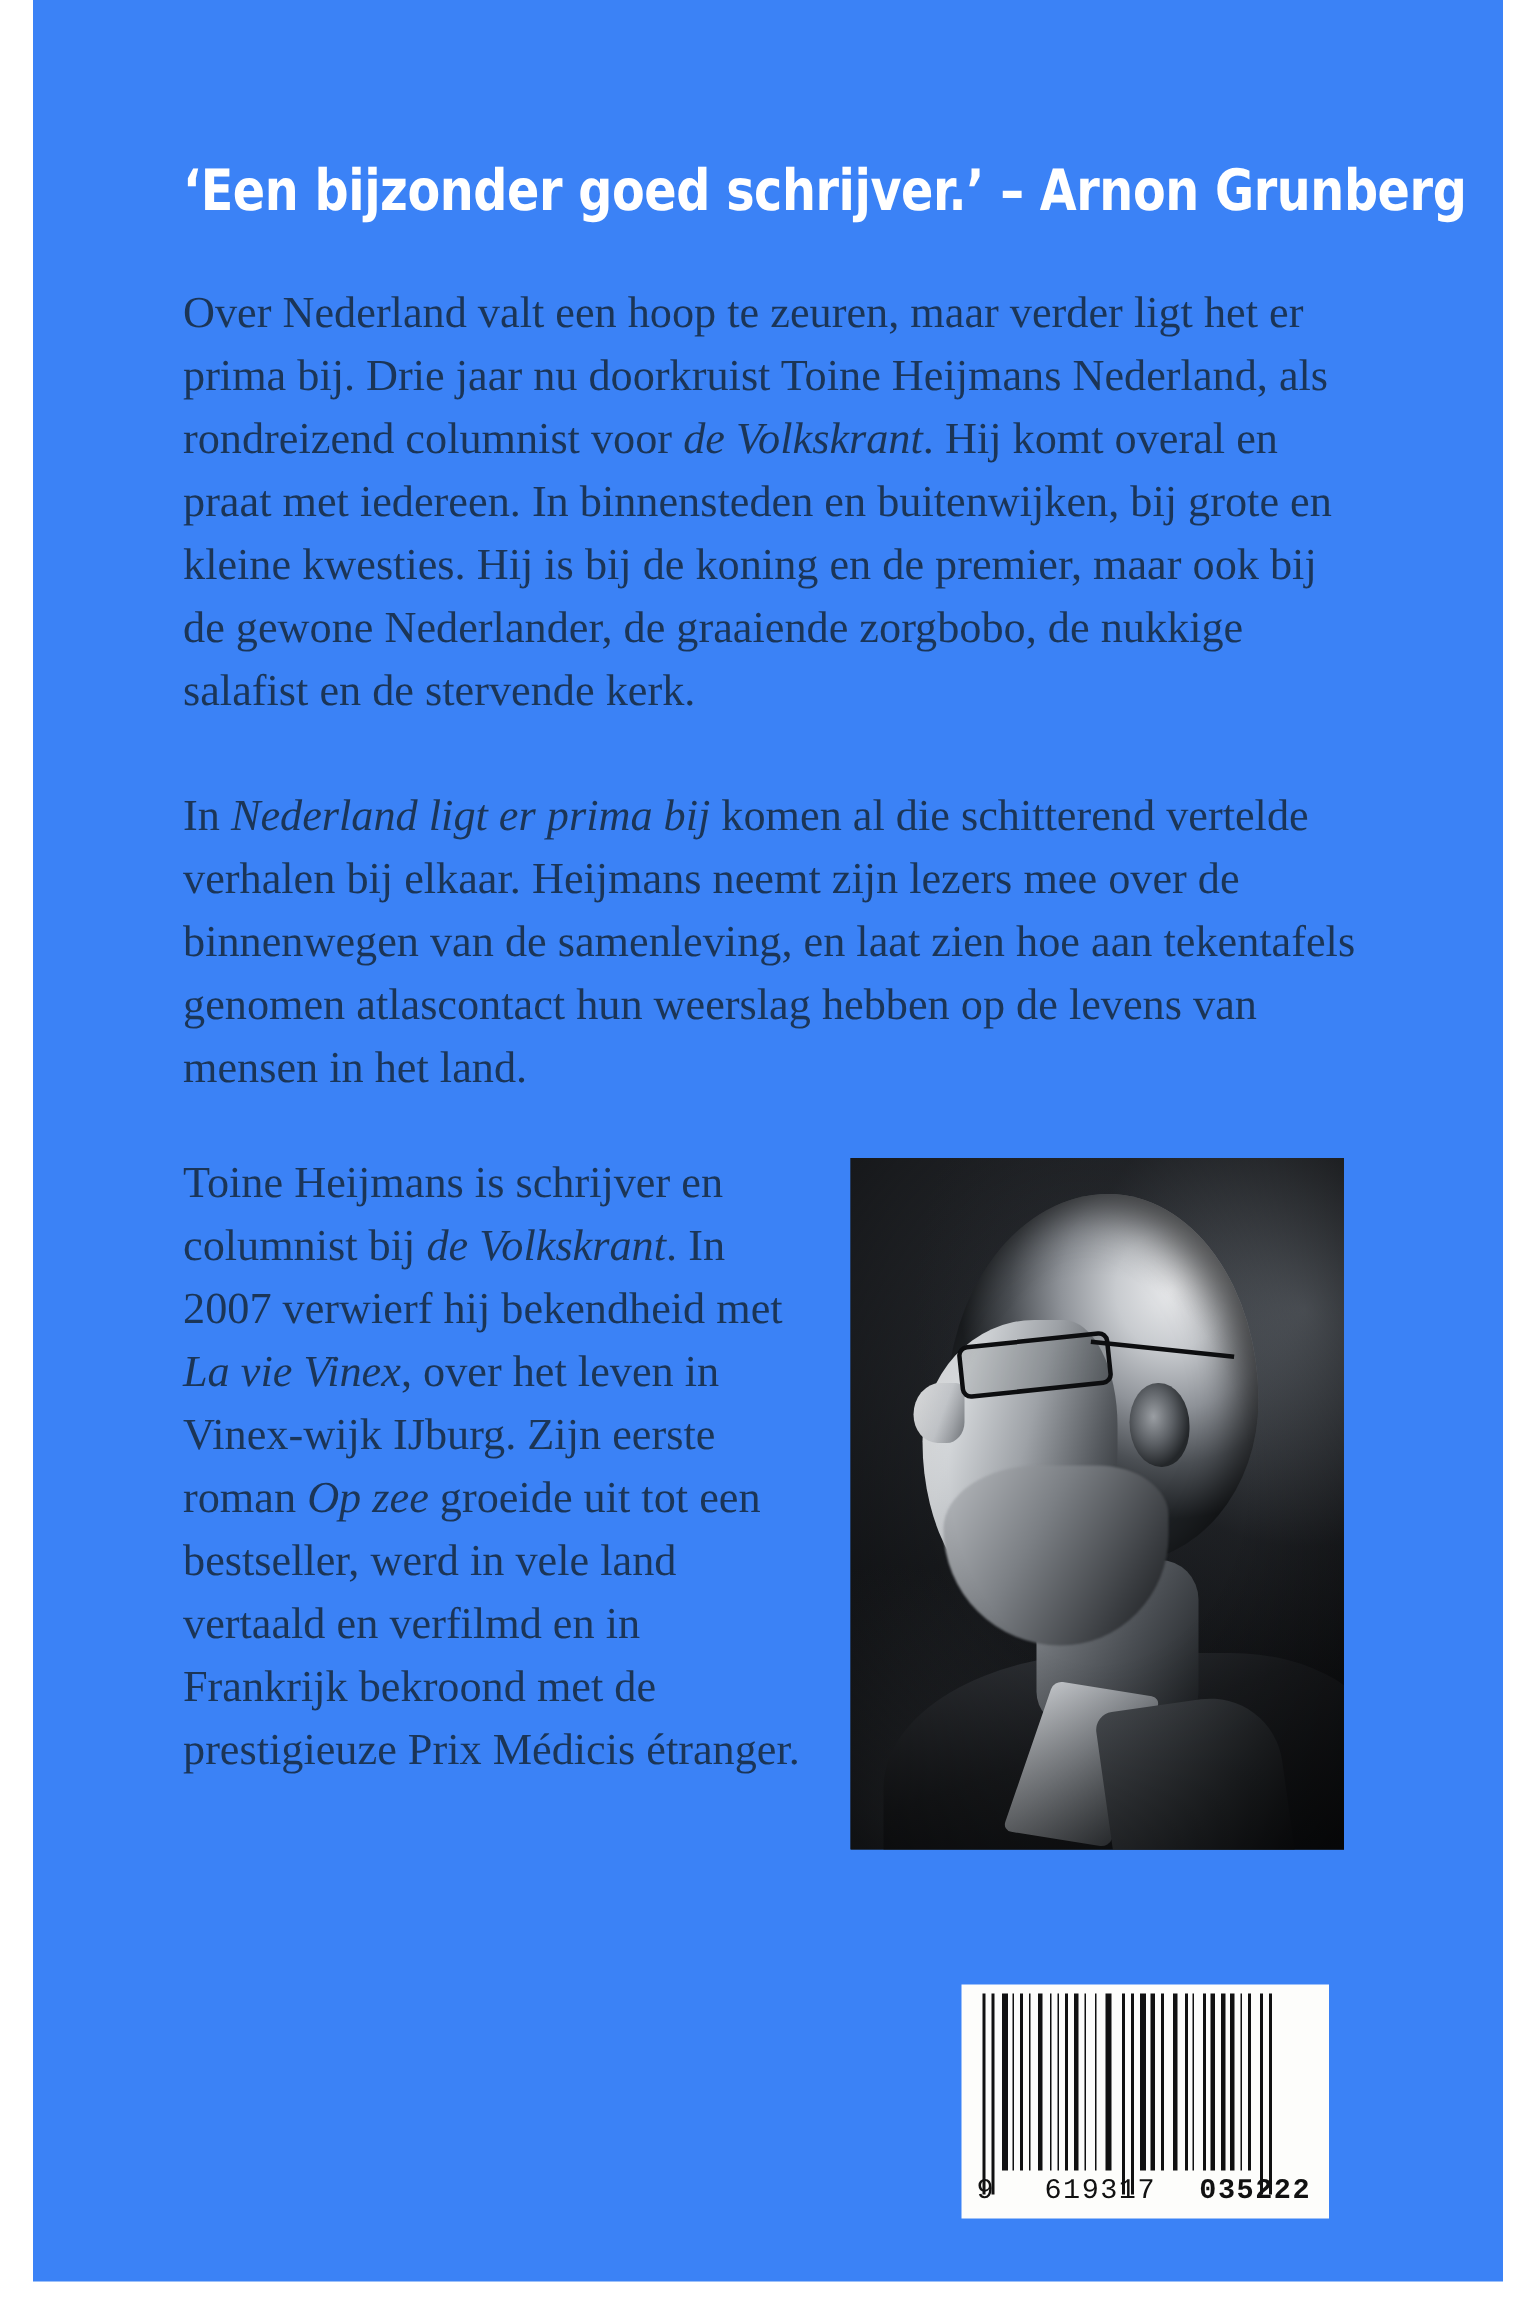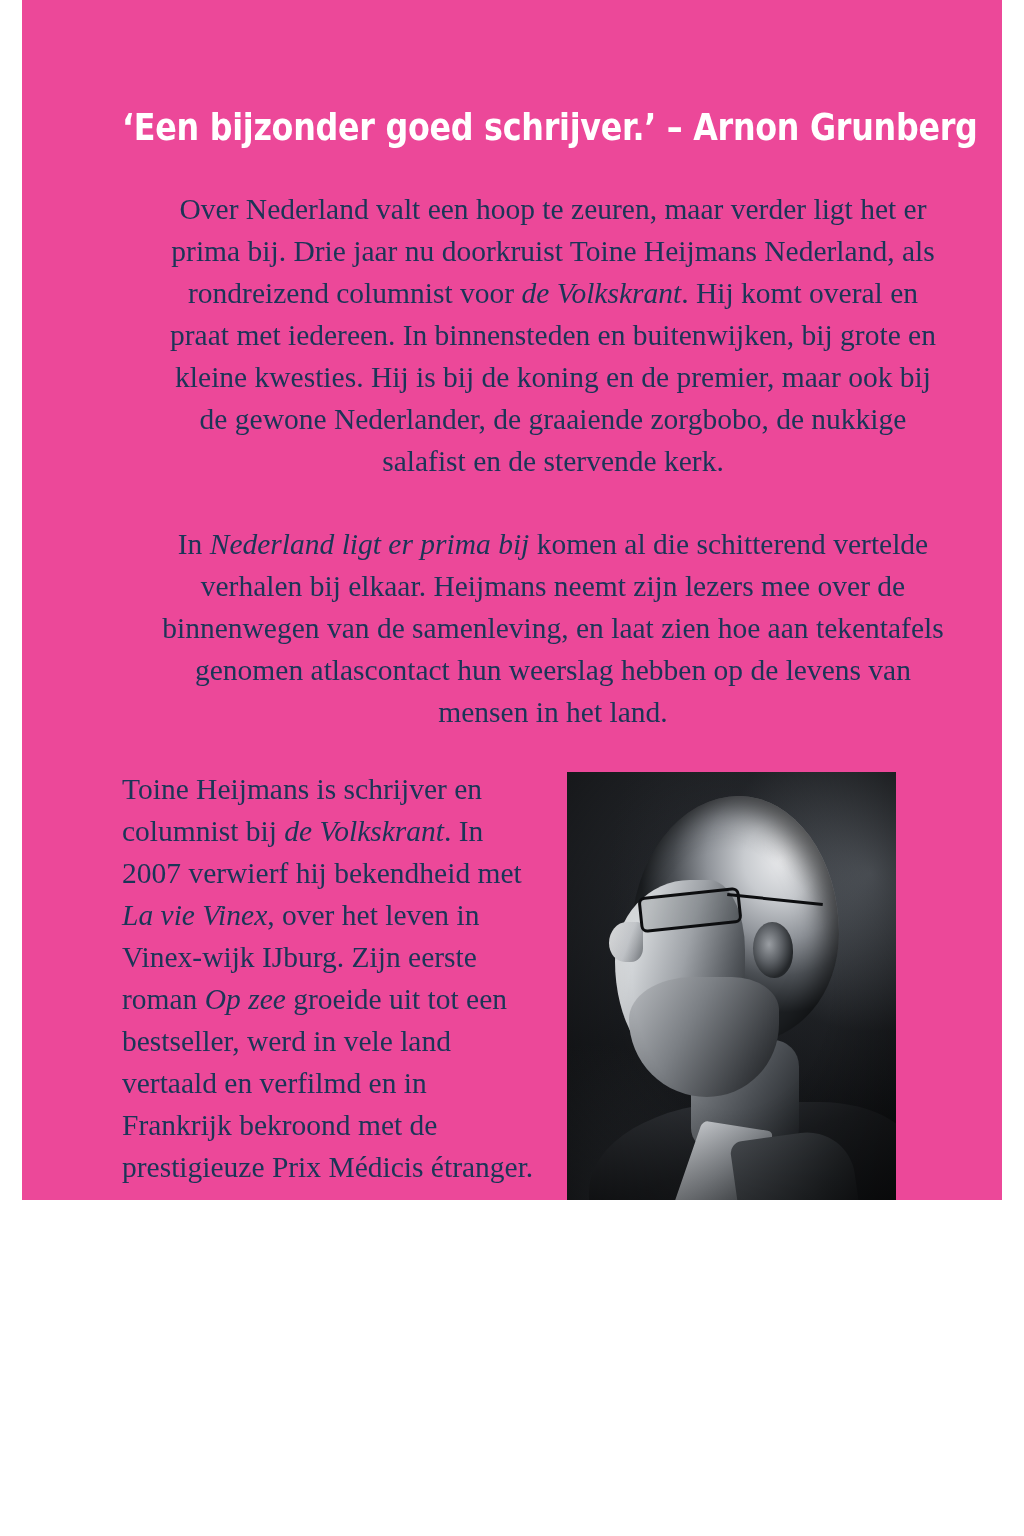--- a/index.html
+++ b/index.html
@@ -13,22 +13,22 @@
     overflow: hidden;
     font-family: "Liberation Serif", serif;
   }
 
   
   #cover {
     position: absolute;
     left: 22px;
     top: 0px;
     width: 980px;
-    height: 1200px;
-    background: #ec4899;
+    height: 1521px;
+    background: #3b82f6;
     overflow: hidden;
   }
 
   
   #headline {
     position: absolute;
     left: 100px;
     top: 105px;
     width: 810px;
     color: #ffffff;
@@ -44,24 +44,23 @@
 
   
   .blurb {
     position: absolute;
     left: 100px;
     width: 790px;
     color: #1b3557;
     font-family: "Liberation Serif", serif;
     font-size: 29.5px;
     line-height: 42px;
-    text-align: center;
+    text-align: left;
     -webkit-hyphens: none;
     hyphens: none;
-    margin-left: 36px;
   }
   #blurb-1 { top: 188px; }
   #blurb-2 { top: 523px; }
 
   .blurb i, .bio i { font-style: italic; }
 
   
   #bio {
     position: absolute;
     left: 100px;

